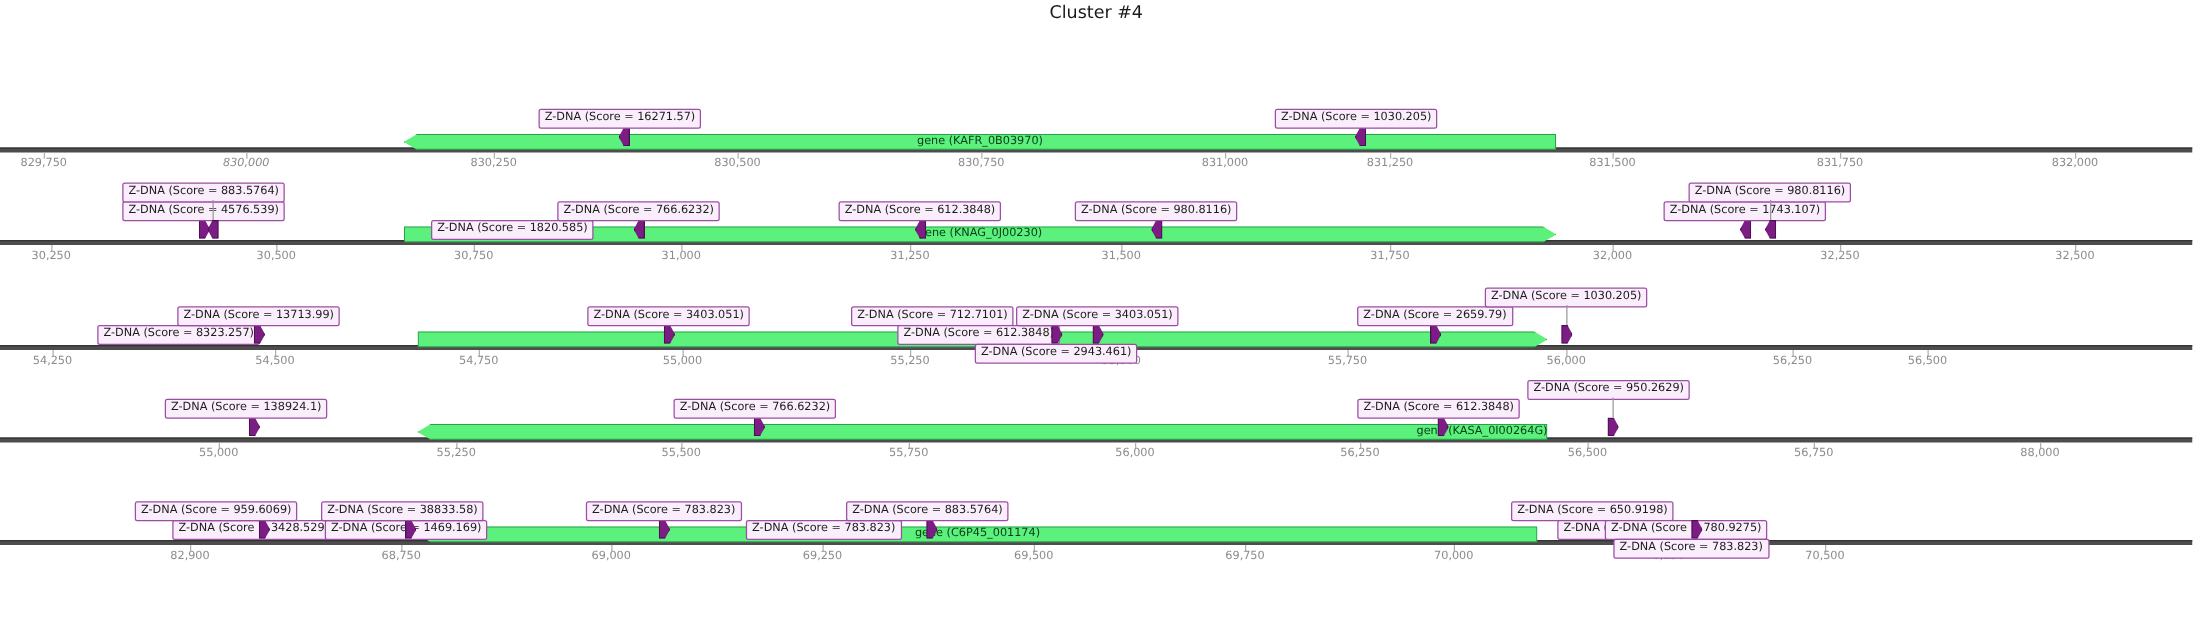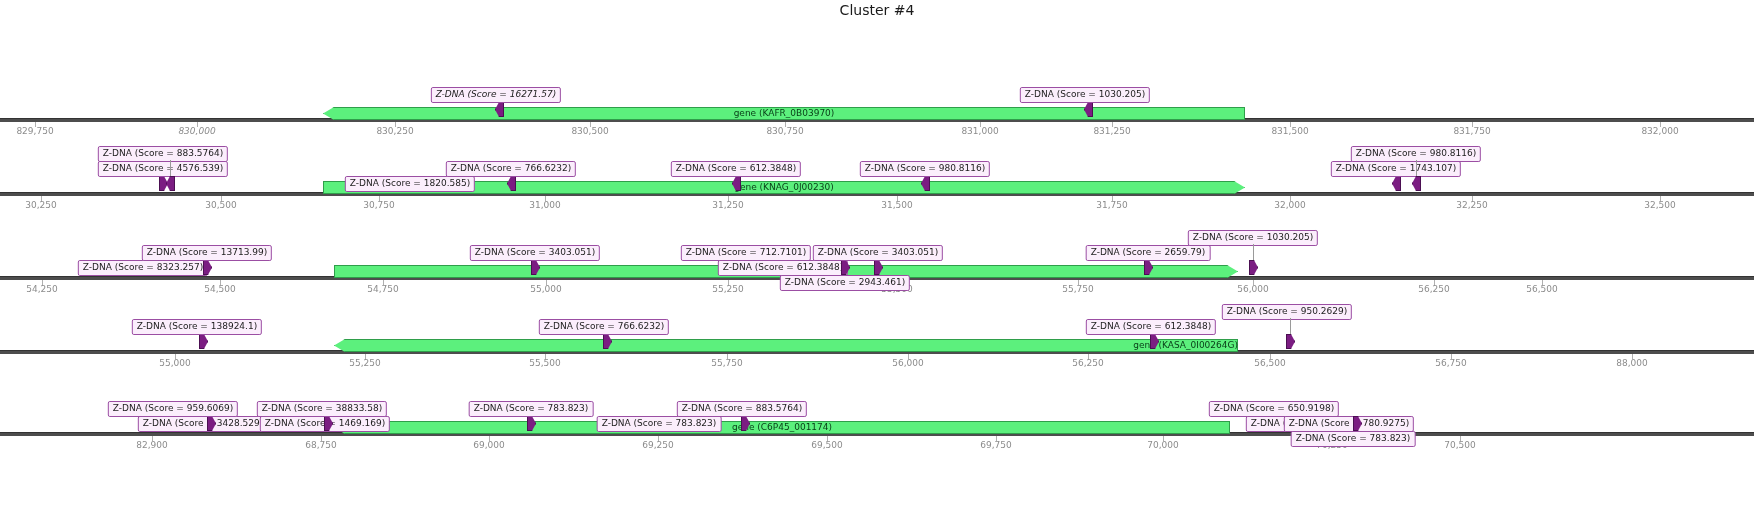--- a/index.html
+++ b/index.html
@@ -66,21 +66,21 @@
       <div class="ticklabel" style="left: 1290px; top: 126px;">831,500</div>
       <div class="tick" style="left: 1472px; top: 122px;"></div>
       <div class="ticklabel" style="left: 1472px; top: 126px;">831,750</div>
       <div class="tick" style="left: 1660px; top: 122px;"></div>
       <div class="ticklabel" style="left: 1660px; top: 126px;">832,000</div>
       <div class="gene rev" style="left: 323px; width: 922px; top: 107px;"></div>
       <div class="gene-label" style="left: 323px; width: 922px; top: 107px; text-align: center;">gene (KAFR_0B03970)</div>
       <div class="feat rev" style="left: 495px; top: 102px;">
         <div class="glyph"></div>
       </div>
-      <div class="callout" style="left: 496px; top: 87px; font-style: italic;">Z-DNA (Score = 16271.57)</div>
+      <div class="callout" style="left: 496px; top: 87px;">Z-DNA (Score = 16271.57)</div>
       <div class="feat rev" style="left: 1084px; top: 102px;">
         <div class="glyph"></div>
       </div>
       <div class="callout" style="left: 1085px; top: 87px;">Z-DNA (Score = 1030.205)</div>
     </div>
     <div class="track" style="top: 0px;">
       <div class="axis" style="top: 192px;"></div>
       <div class="tick" style="left: 41px; top: 196px;"></div>
       <div class="ticklabel" style="left: 41px; top: 200px;">30,250</div>
       <div class="tick" style="left: 221px; top: 196px;"></div>

